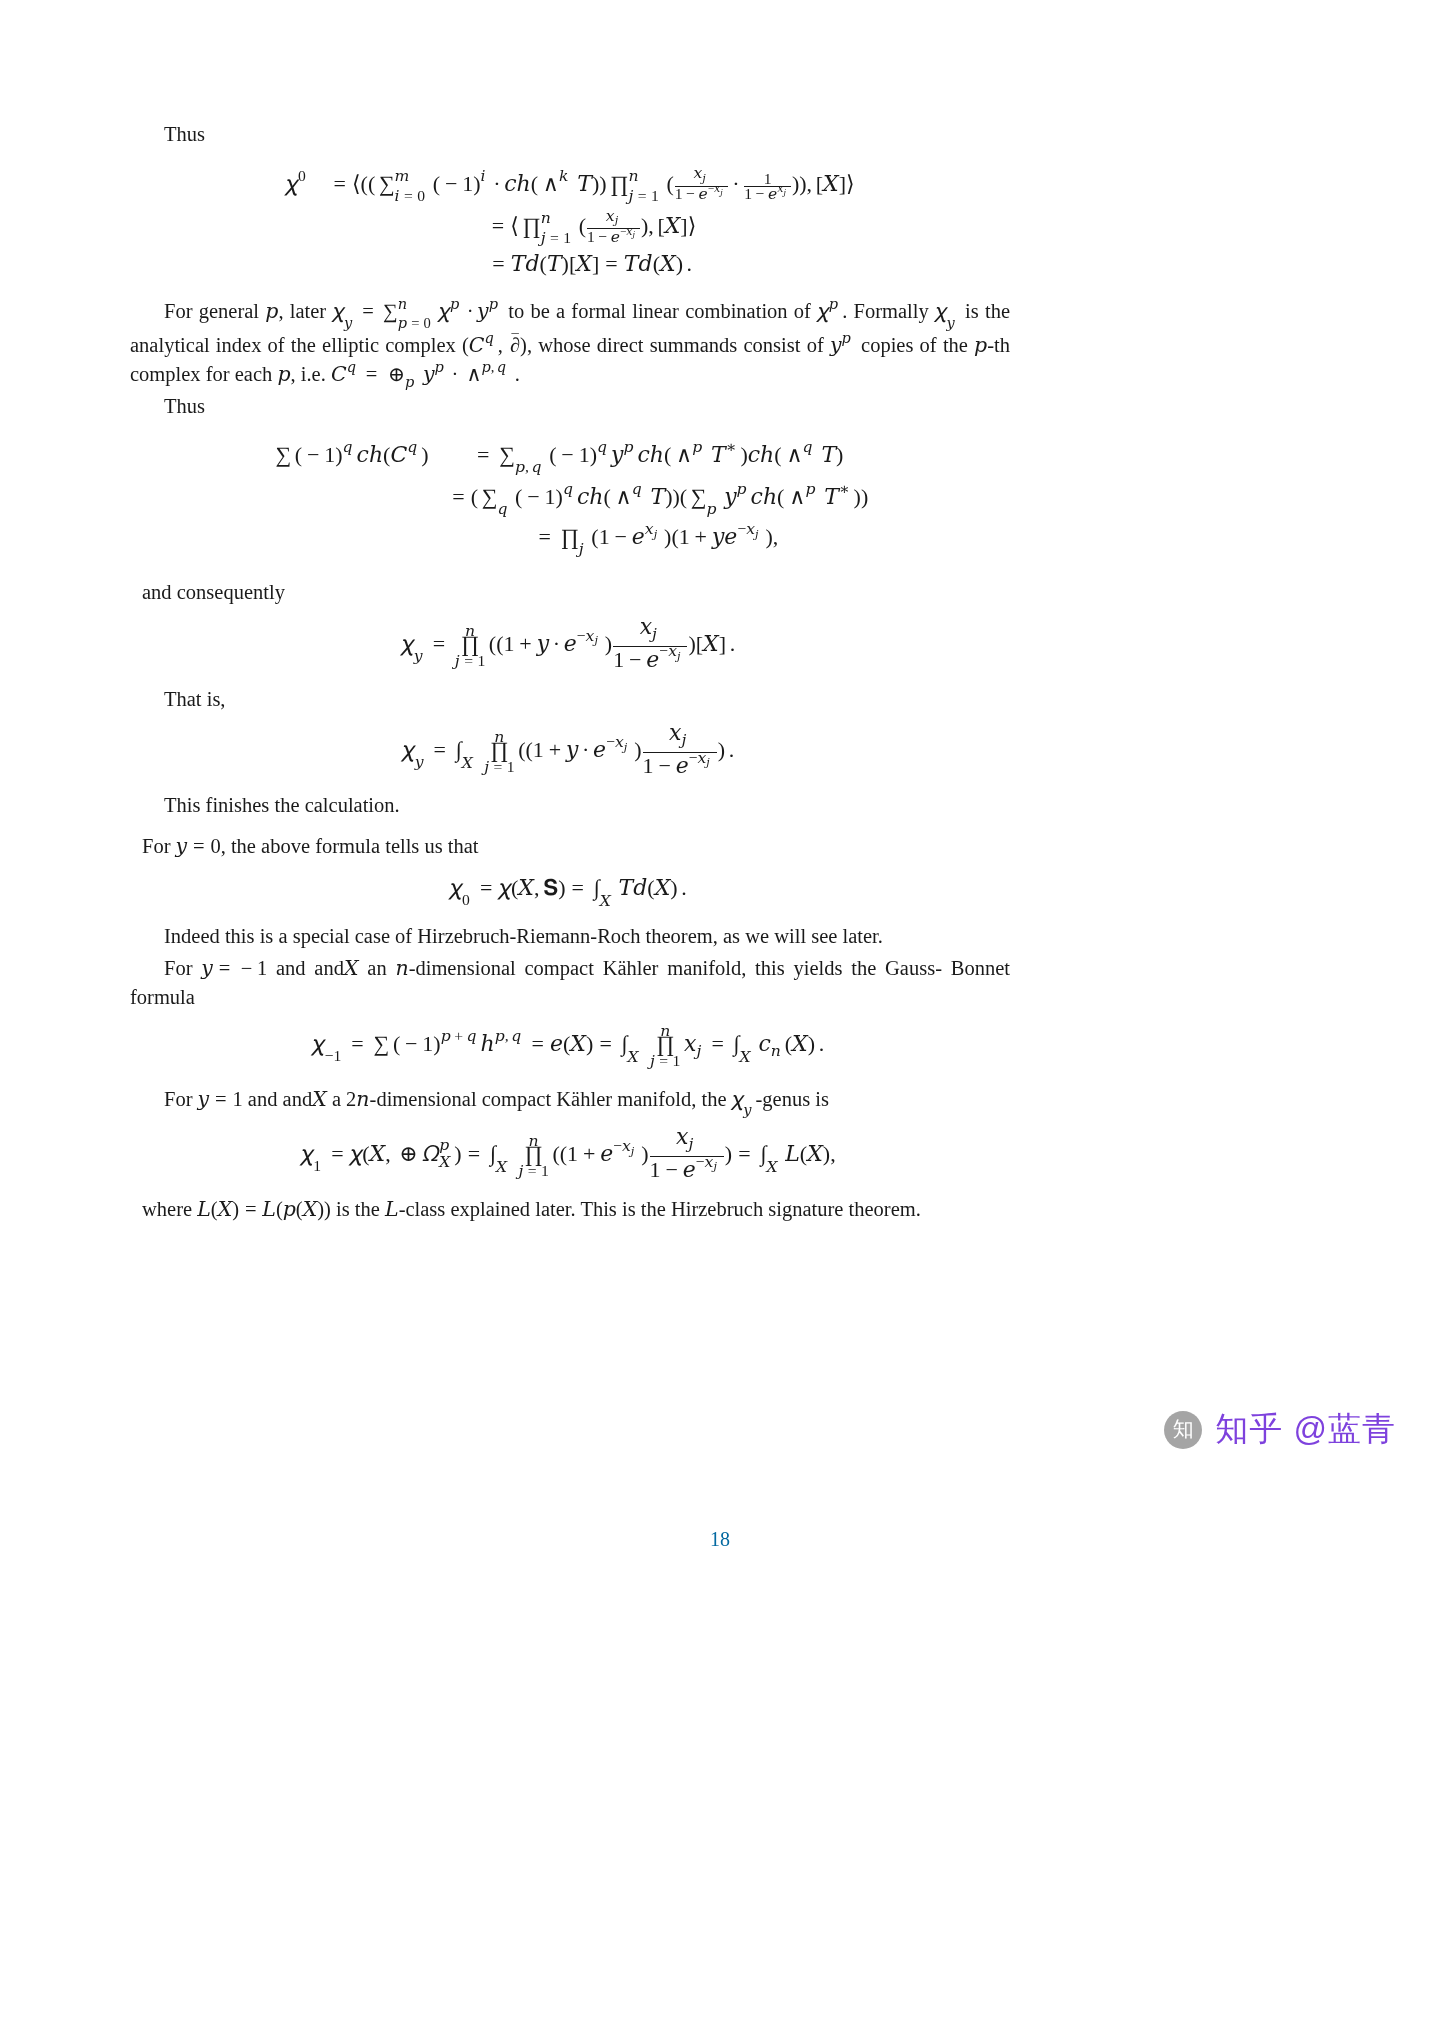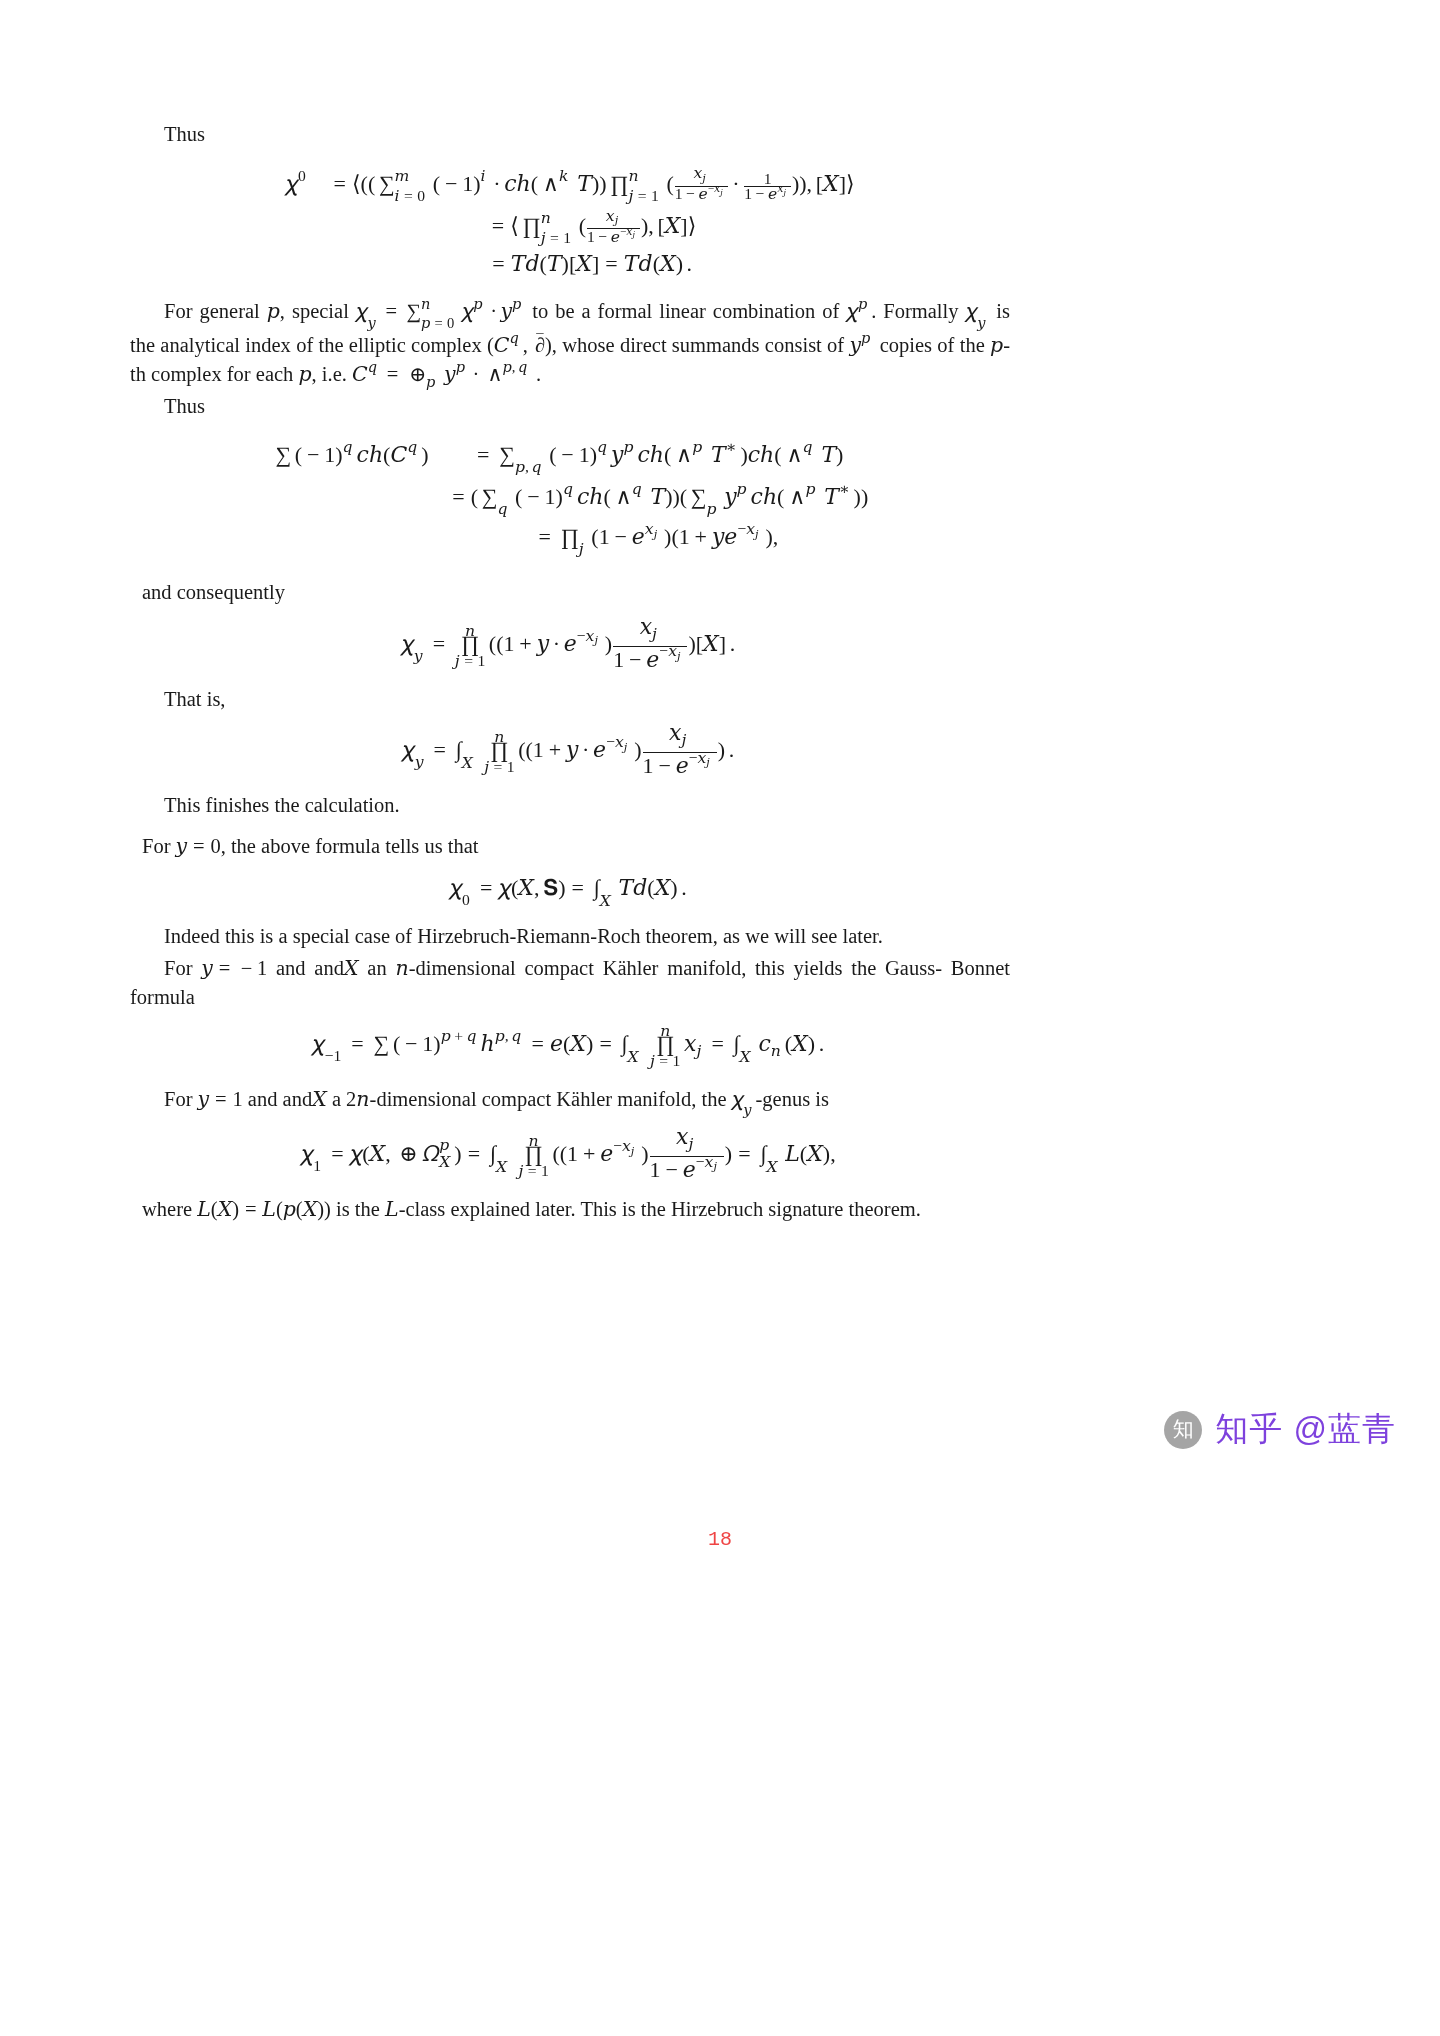--- a/index.html
+++ b/index.html
@@ -56,23 +56,23 @@
   }
   math.inline { font-size: 20.5px; }
   math.display { font-size: 22px; }
 
   .pagenum {
     position: absolute;
     left: 0;
     top: 1528px;
     width: 1440px;
     text-align: center;
-    font-family: Liberation Mono, monospace;
+    font-family: Liberation Serif, serif;
     font-size: 20px;
-    color: #ef4444;
+    color: #0369a1;
   }
 
   
   .watermark {
     position: absolute;
     right: 44px;
     bottom: 36px;
     display: flex;
     align-items: center;
     gap: 13px;
@@ -291,21 +291,21 @@
               </mtd>
             </mtr>
           </mtable>
         </mrow>
       </math>
     </div>
 
     <p class="para">
       <span>For general </span><math class="inline">
           <mi>p</mi>
-        </math><span>, special </span><math class="inline">
+        </math><span>, later </span><math class="inline">
           <mrow>
             <msub>
               <mi>χ</mi>
               <mi>y</mi>
             </msub>
             <mo>=</mo>
             <munderover>
               <mo>∑</mo>
               <mrow>
                 <mi>p</mi>

